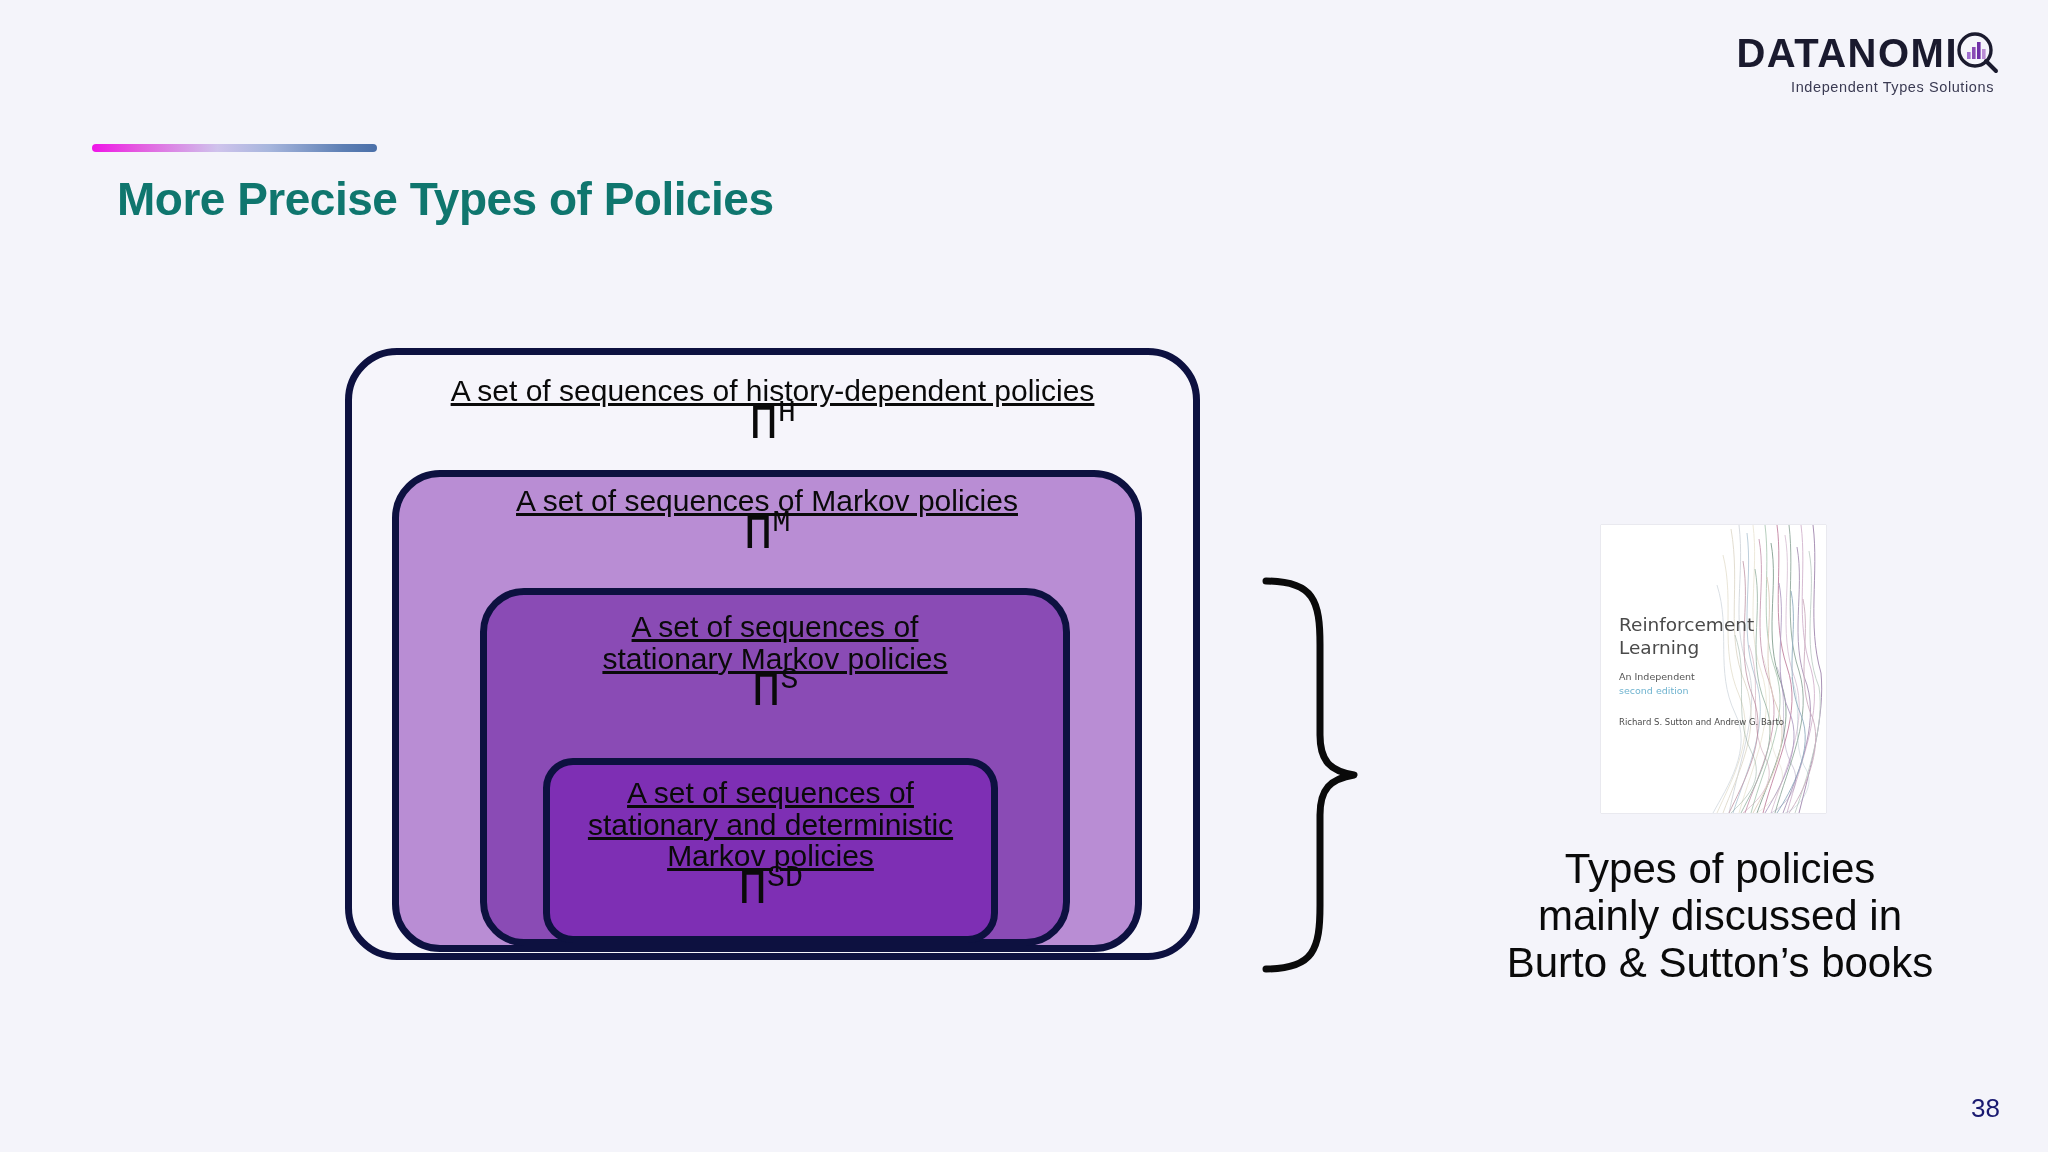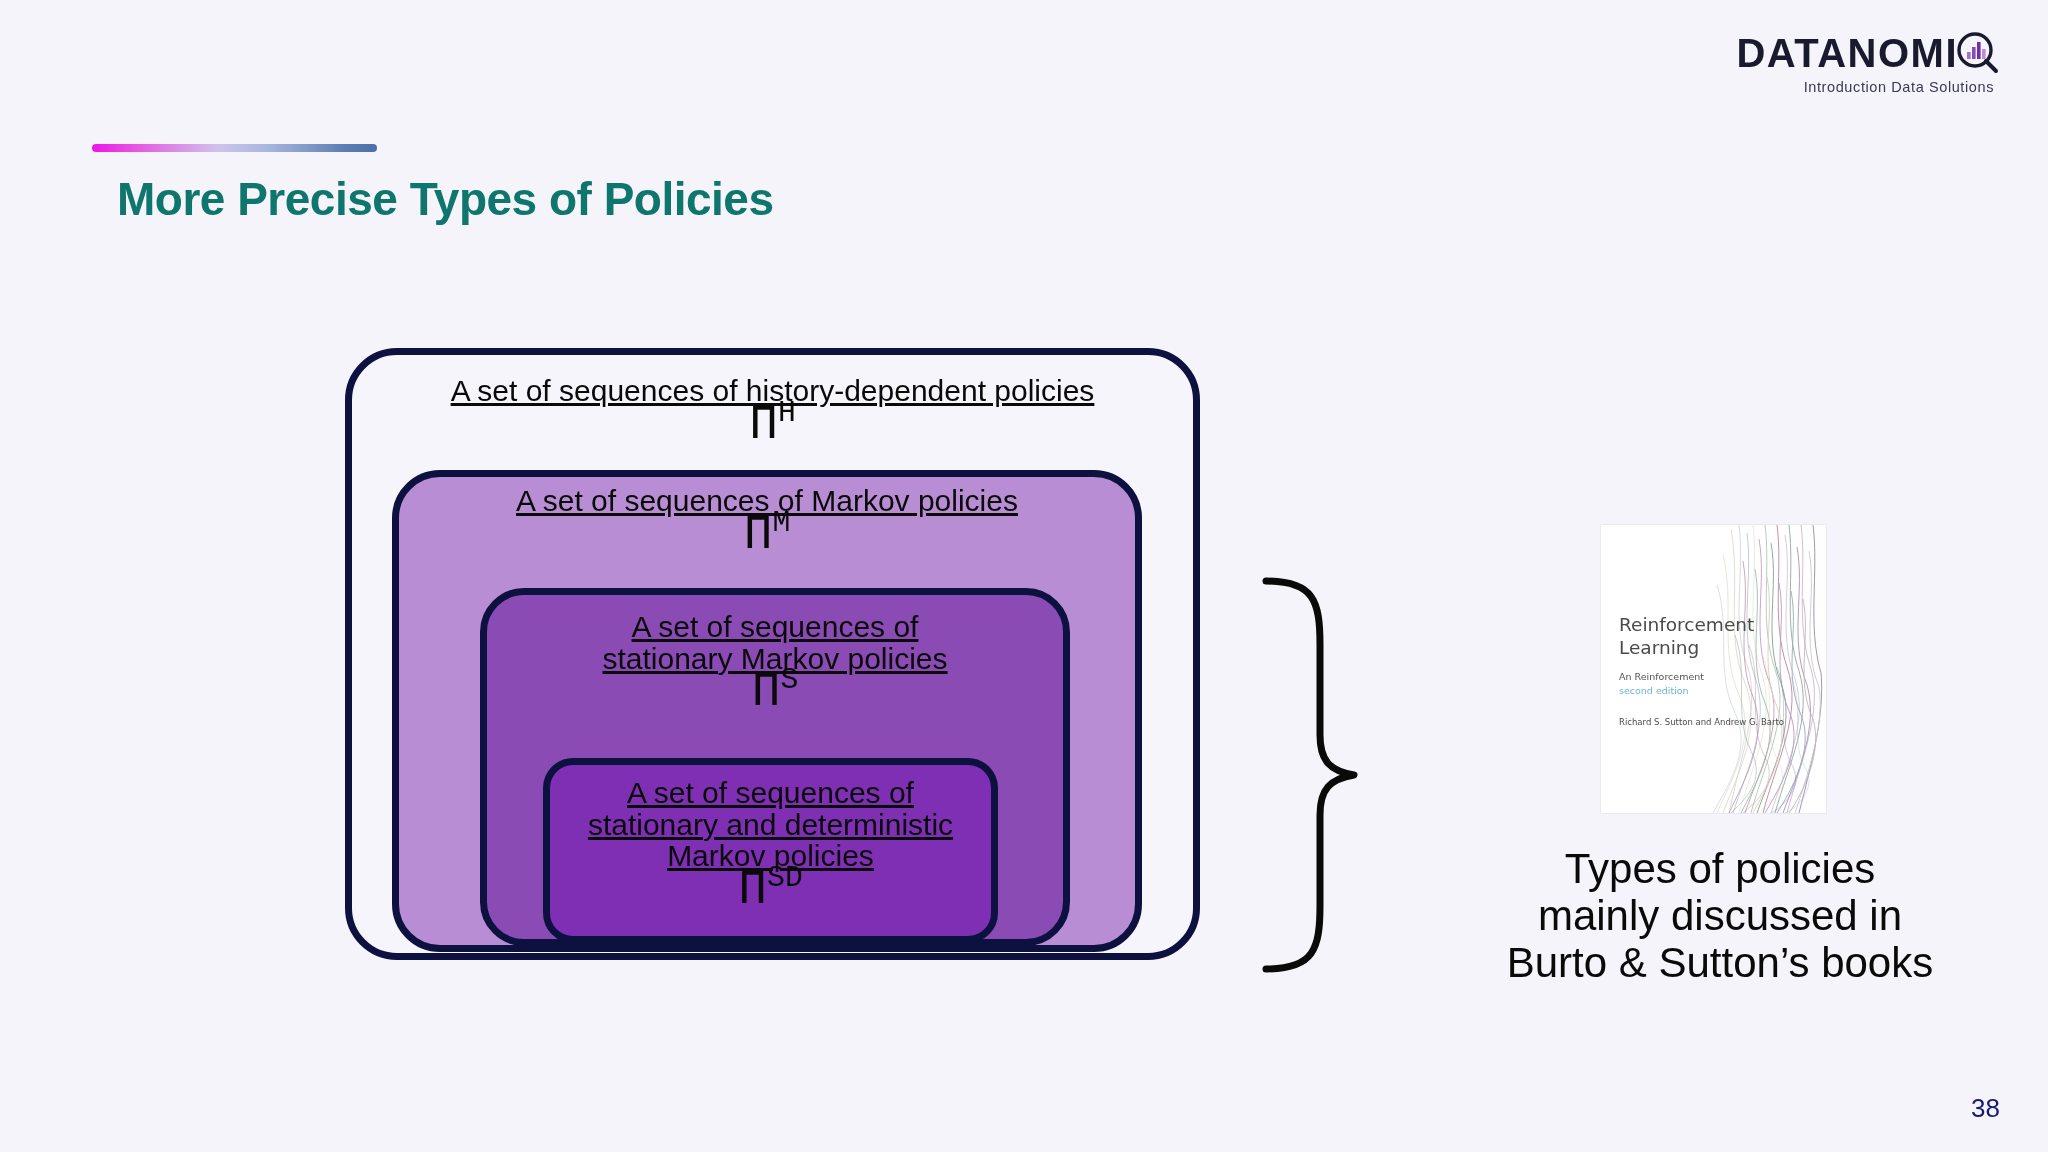--- a/index.html
+++ b/index.html
@@ -220,21 +220,21 @@
       <svg width="46" height="46" viewBox="0 0 46 46" aria-hidden="true">
         <circle cx="21" cy="20" r="16" fill="none" stroke="#1a1a2e" stroke-width="3.4"></circle>
         <line x1="32" y1="31" x2="42" y2="41" stroke="#1a1a2e" stroke-width="4" stroke-linecap="round"></line>
         <rect x="13" y="22" width="3.6" height="7" fill="#a06ed0"></rect>
         <rect x="18" y="17" width="3.6" height="12" fill="#8a4bb5"></rect>
         <rect x="23" y="12" width="3.6" height="17" fill="#6f2fa8"></rect>
         <rect x="28" y="19" width="3.6" height="10" fill="#b98dd4"></rect>
       </svg>
     </span>
   </div>
-  <div class="logo-tag">Introduction Data Solutions</div>
+  <div class="logo-tag">Independent Types Solutions</div>
 </div>
 
 <div class="accent-bar"></div>
 <div class="page-title">More Precise Types of Policies</div>
 
 <div class="pbox pbox-1">
   <div class="pbox-label">A set of sequences of history-dependent policies</div>
   <div class="pi-symbol">
     <span>Π</span><sup>H</sup>
   </div>
@@ -301,21 +301,21 @@
       <path d="M34 110 C 48 150, 32 190, 50 226 C 66 256, 42 276, 30 288" stroke="#6d8f7d"></path>
       <path d="M48 120 C 62 158, 46 198, 64 232 C 78 258, 54 278, 42 288" stroke="#b2748f"></path>
       <path d="M62 132 C 76 168, 60 206, 78 238 C 90 260, 68 280, 56 288" stroke="#d8cdb8"></path>
       <path d="M76 142 C 90 176, 74 212, 92 242 C 102 262, 82 282, 70 288" stroke="#8b7ba6"></path>
       <path d="M90 152 C 104 184, 88 218, 106 246 C 114 264, 96 284, 84 288" stroke="#9fb8c4"></path>
     </g>
   </svg>
   <div class="book-title">Reinforcement
 Learning</div>
   <div class="book-sub">
-    <div>An Reinforcement</div>
+    <div>An Independent</div>
     <div class="book-edition">second edition</div>
   </div>
   <div class="book-authors">Richard S. Sutton and Andrew G. Barto</div>
 </div>
 
 <div class="caption">Types of policies
 mainly discussed in
 Burto &amp; Sutton’s books</div>
 
 <div class="page-number">38</div>

